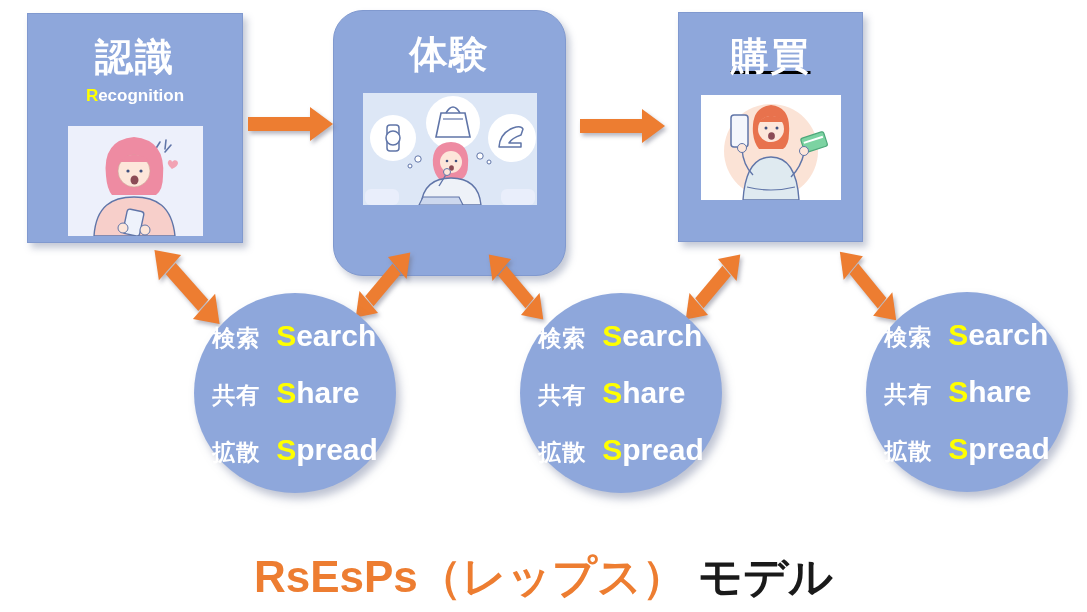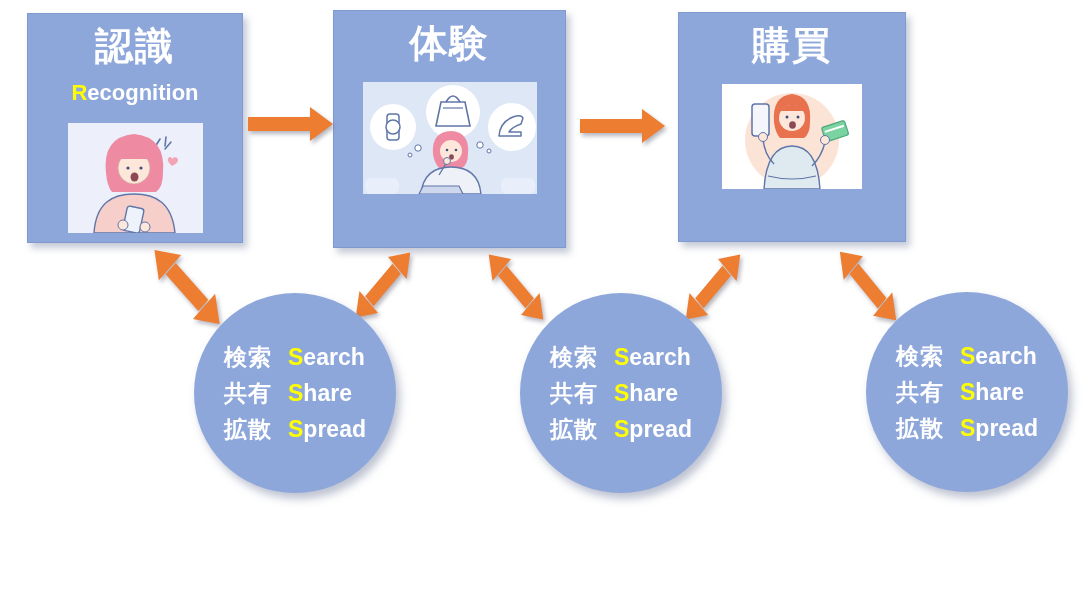--- a/index.html
+++ b/index.html
@@ -12,54 +12,54 @@
     position: relative; width: 1087px; height: 612px; background: #ffffff;
   }
 
   
   .stage-box {
     position: absolute;
     background: #8EA7DB;
     border: 1px solid #8099cf;
     box-shadow: 4px 5px 7px rgba(125,135,165,0.45);
     display: flex; flex-direction: column; align-items: center;
-    padding-top: 8px;
+    padding-top: 19px;
   }
   .stage-jp {
     color: #ffffff; font-size: 38px; font-weight: 700;
     line-height: 48px; letter-spacing: 2px;
   }
   .stage-en {
-    color: #ffffff; font-size: 22px; font-weight: 700; line-height: 30px;
-    margin-top: 8px; white-space: nowrap;
+    color: #ffffff; font-size: 17px; font-weight: 700; line-height: 30px;
+    margin-top: 0; white-space: nowrap;
   }
   .initial { color: #FFFF00; }
   .illus { margin-top: 15px; display: block; }
 
   
   .h-arrow { position: absolute; filter: drop-shadow(2px 3px 2px rgba(110,110,130,0.5)); }
   .h-arrow svg { display: block; width: 100%; height: 100%; }
   .diag-arrow { position: absolute; filter: drop-shadow(2px 3px 2px rgba(110,110,130,0.5)); }
   .diag-arrow svg { display: block; width: 100%; height: 100%; }
   .diag-left svg { transform: scaleX(-1); }
 
   
   .loop-circle {
     position: absolute; width: 202px; height: 200px; border-radius: 50%;
     background: #8EA7DB;
     box-shadow: 4px 6px 8px rgba(125,135,165,0.5);
     display: flex; align-items: center; justify-content: center;
   }
-  .loop-rows { display: flex; flex-direction: column; gap: 5px; }
+  .loop-rows { display: flex; flex-direction: column; gap: 22px; }
   .loop-row { display: flex; align-items: baseline; }
   .loop-jp {
     color: #ffffff; font-size: 23px; font-weight: 700; width: 64px;
     letter-spacing: 1px; white-space: nowrap;
   }
-  .loop-en { color: #ffffff; font-size: 23px; font-weight: 700; white-space: nowrap; }
+  .loop-en { color: #ffffff; font-size: 30px; font-weight: 700; white-space: nowrap; }
 
   
   .page-title {
     position: absolute; left: 0; top: 548; width: 1087px; top: 548px;
     text-align: center; font-size: 44px; font-weight: 700; white-space: nowrap;
   }
   .title-main { color: #ED7D31; }
   .title-suffix { color: #1A1A1A; margin-left: 12px; }
 
   
@@ -90,21 +90,21 @@
 
         <path d="M26,110 C28,80 44,71 66,71 C88,71 104,80 107,110 Z" fill="#f7cfca" stroke="#6075a8" stroke-width="1.4"></path>
 
         <rect x="57" y="84" width="17" height="25" rx="3" transform="rotate(12 65 96)" fill="#eef2fb" stroke="#6075a8" stroke-width="1.4"></rect>
         <circle cx="55" cy="102" r="5" fill="#fde6da" stroke="#6075a8" stroke-width="1"></circle>
         <circle cx="77" cy="104" r="5" fill="#fde6da" stroke="#6075a8" stroke-width="1"></circle>
       </svg>
     </span>
   </div>
 
-  <div class="stage-box" style="left:333px; top:10px; width:233px; height:238px;">
+  <div class="stage-box" style="left:333px; top:10px; width:233px; height:266px;border-radius:30px;">
     <div class="stage-jp">体験</div>
     <span class="illus">
       <svg width="174" height="112" viewBox="0 0 174 112">
         <rect x="0" y="0" width="174" height="112" fill="#dde7f6"></rect>
 
         <circle cx="30" cy="45" r="23" fill="#ffffff"></circle>
         <circle cx="90" cy="30" r="27" fill="#ffffff"></circle>
         <circle cx="149" cy="45" r="24" fill="#ffffff"></circle>
         <circle cx="55" cy="66" r="3.2" fill="#ffffff" stroke="#6075a8" stroke-width="1"></circle>
         <circle cx="47" cy="73" r="2" fill="#ffffff" stroke="#6075a8" stroke-width="1"></circle>
@@ -129,21 +129,21 @@
         <path d="M76,93 L84,80" stroke="#6075a8" stroke-width="1.4" fill="none"></path>
         <circle cx="84" cy="79" r="3.5" fill="#fde6da" stroke="#6075a8" stroke-width="1"></circle>
 
         <path d="M60,104 L96,104 L100,112 L56,112 Z" fill="#cdd8ee" stroke="#6075a8" stroke-width="1.2"></path>
         <rect x="2" y="96" width="34" height="16" rx="6" fill="#e9eefb"></rect>
         <rect x="138" y="96" width="34" height="16" rx="6" fill="#e9eefb"></rect>
       </svg>
     </span>
   </div>
 
-  <div class="stage-box" style="left:678px; top:12px; width:228px; height:230px;">
+  <div class="stage-box" style="left:678px; top:12px; width:185px; height:230px;text-decoration:underline;">
     <div class="stage-jp">購買</div>
     <span class="illus">
       <svg width="140" height="105" viewBox="0 0 140 105">
         <rect x="0" y="0" width="140" height="105" fill="#ffffff"></rect>
         <circle cx="70" cy="56" r="47" fill="#fbe3d6"></circle>
 
         <rect x="30" y="20" width="17" height="32" rx="3" fill="#f4f6fc" stroke="#6075a8" stroke-width="1.5"></rect>
 
         <g transform="rotate(-18 112 47)">
           <rect x="101" y="40" width="24" height="15" rx="2" fill="#7cd3a2" stroke="#4da77a" stroke-width="1.2"></rect>
@@ -261,14 +261,17 @@
         <span class="loop-jp">共有</span>
           <span class="loop-en"><span class="initial">S</span><span>hare</span></span>
       </div>
       <div class="loop-row">
         <span class="loop-jp">拡散</span>
           <span class="loop-en"><span class="initial">S</span><span>pread</span></span>
       </div>
     </div>
   </div>
 
+  <div class="page-title">
+    <span class="title-main">RsEsPs（レップス）</span><span class="title-suffix">モデル</span>
+  </div>
 
 </div>
 
 </body></html>

